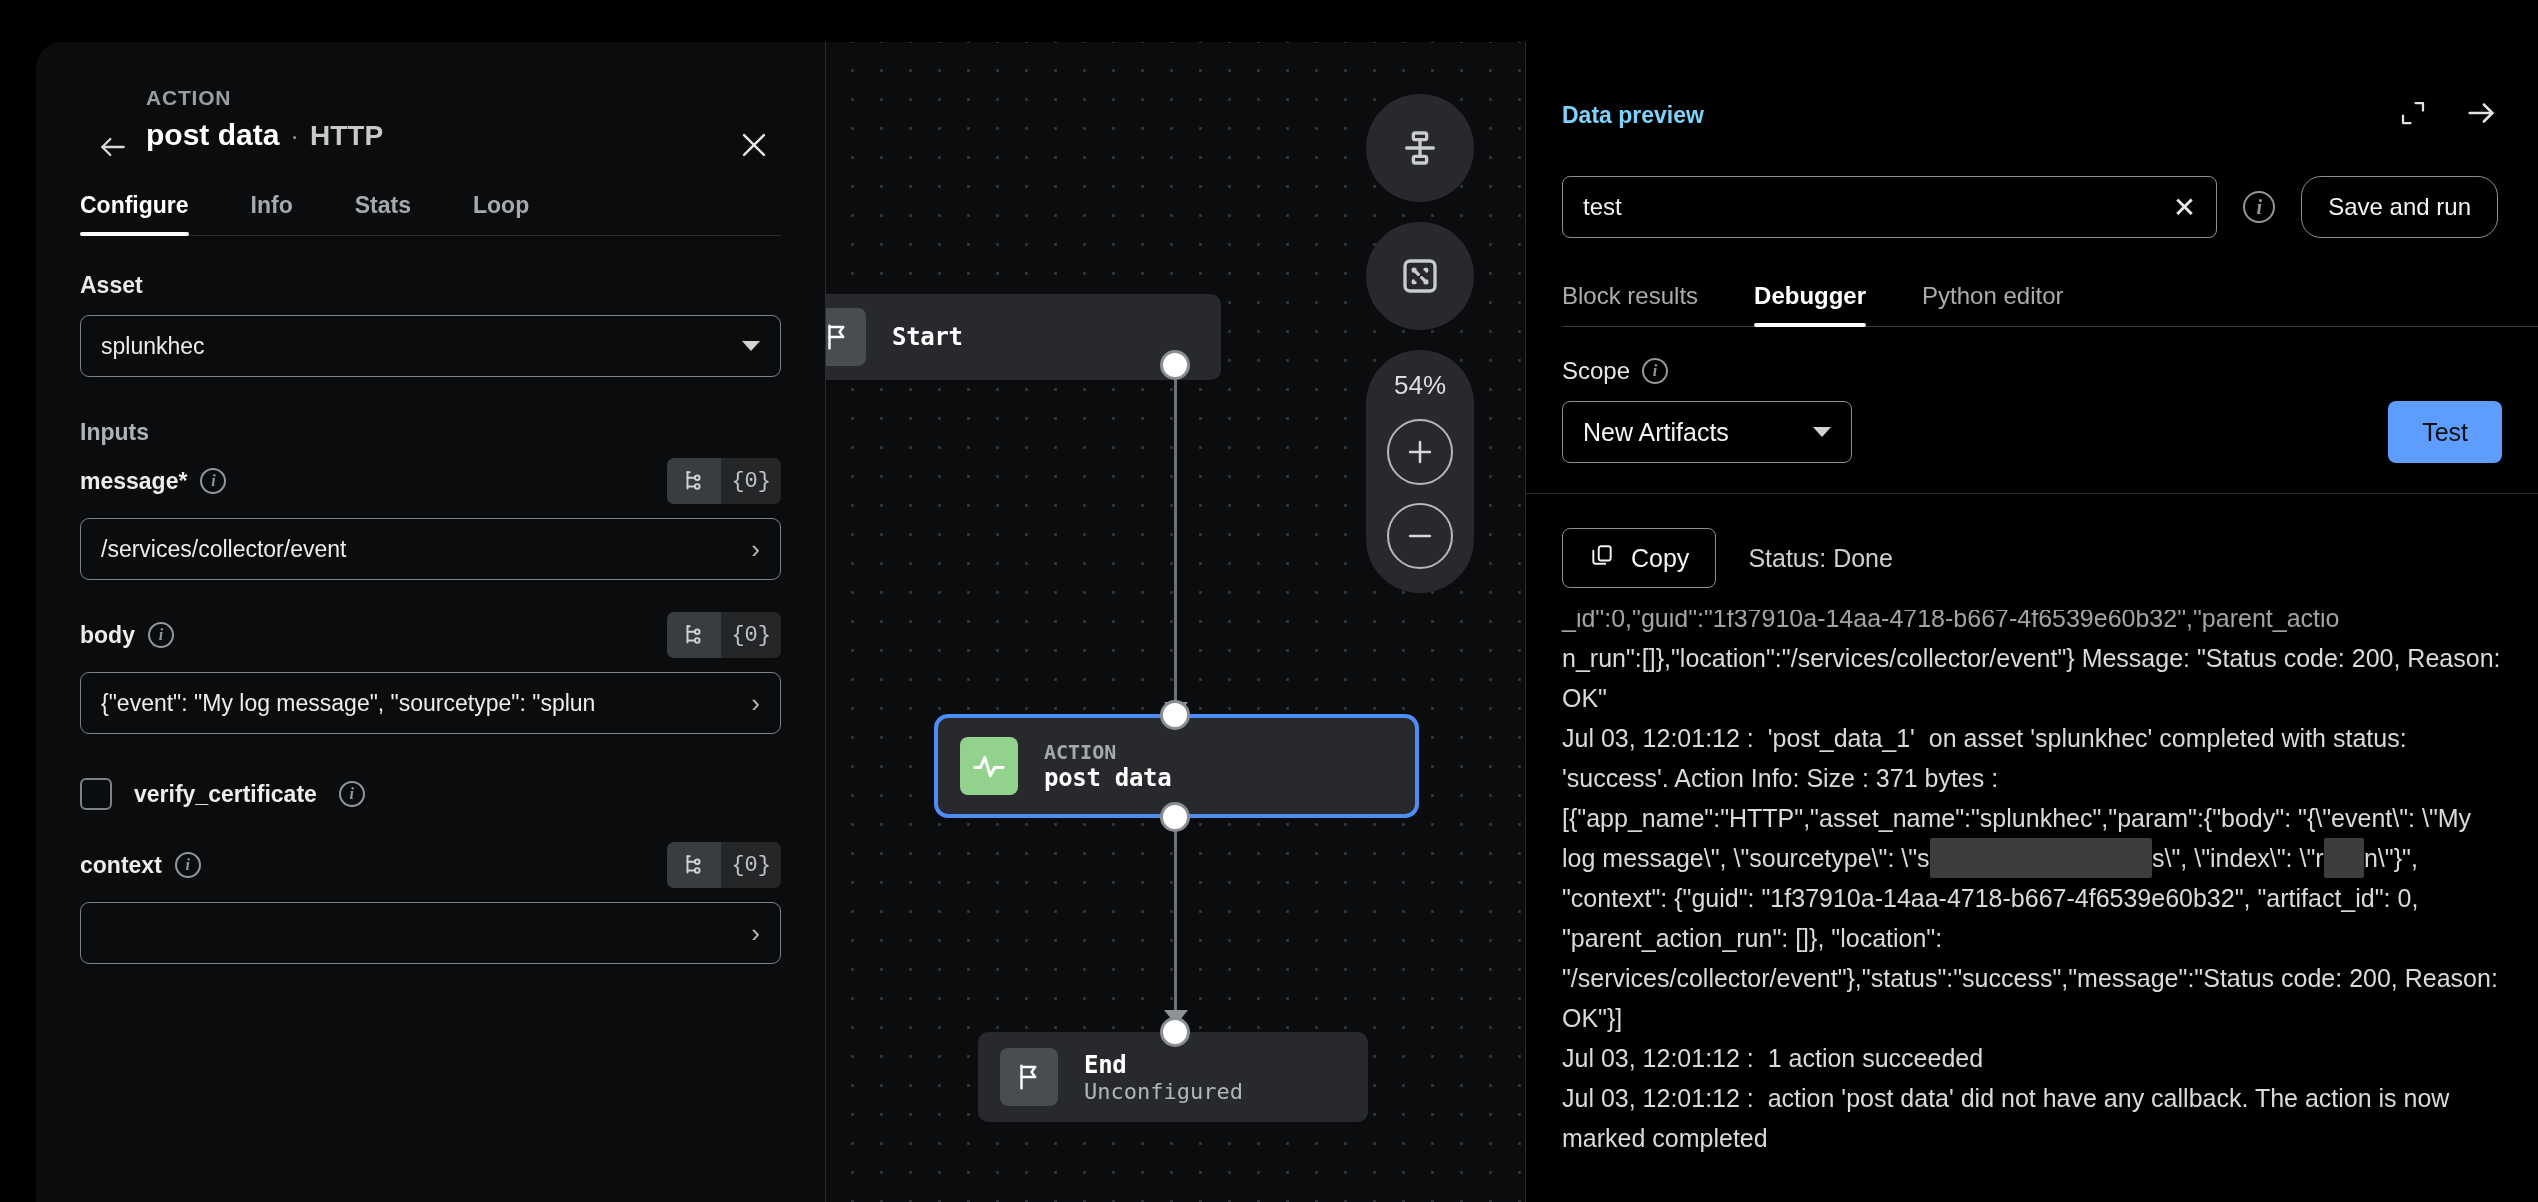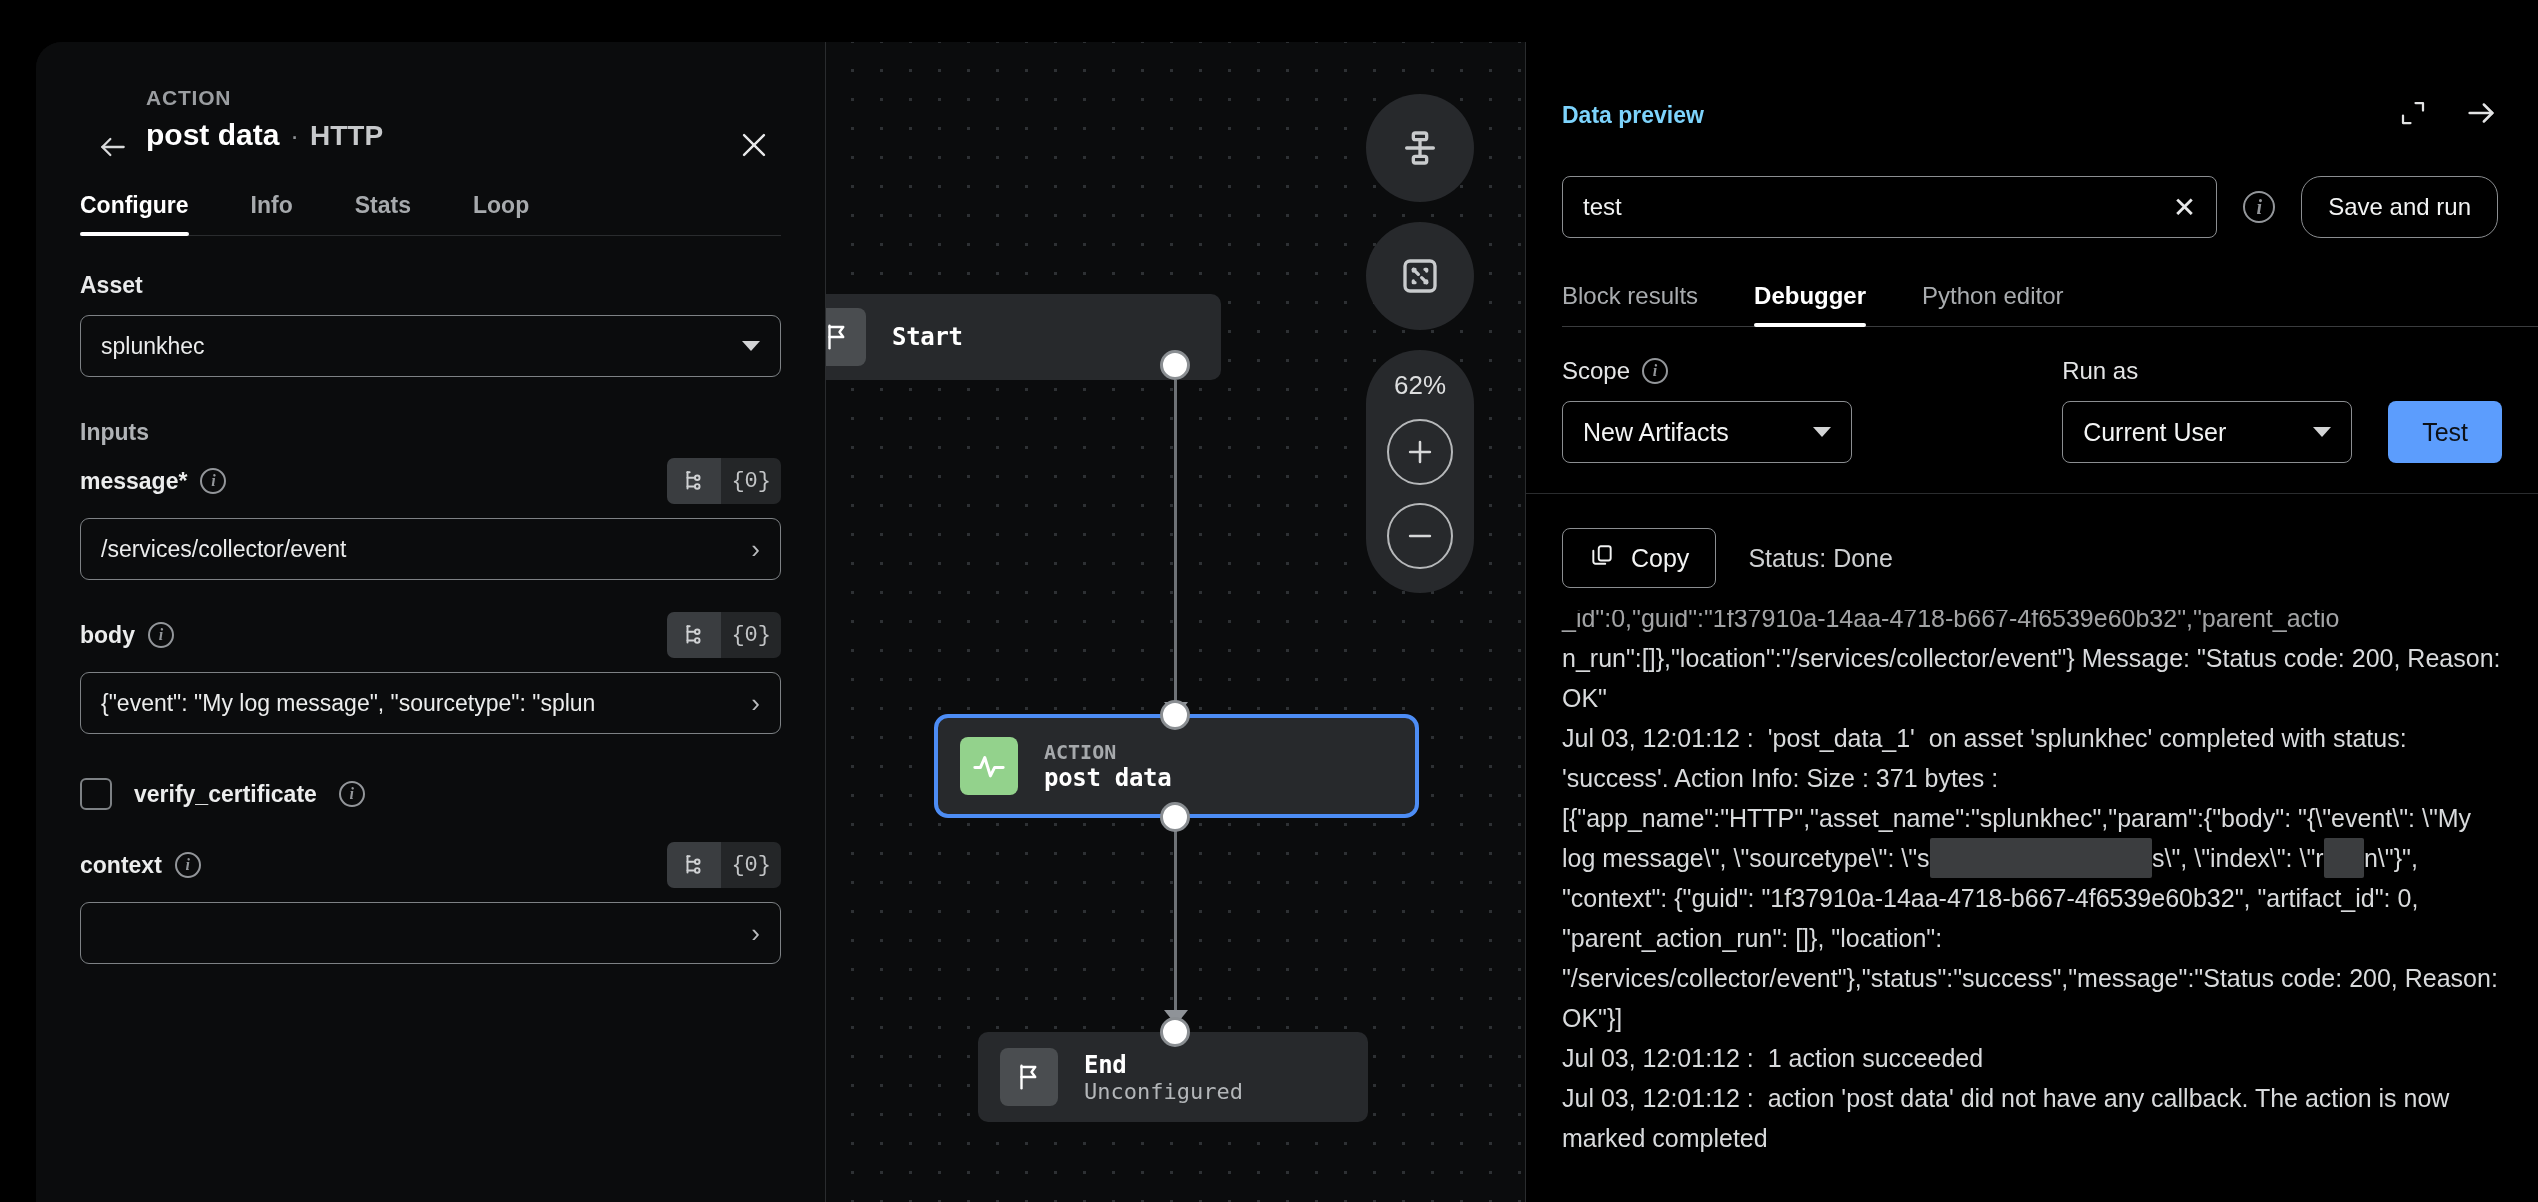--- a/index.html
+++ b/index.html
@@ -467,21 +467,21 @@
           <rect x="3" y="3" width="18" height="18" rx="3"></rect>
           <polyline points="9,8 8,8 8,9"></polyline>
           <polyline points="15,8 16,8 16,9"></polyline>
           <polyline points="9,16 8,16 8,15"></polyline>
           <polyline points="15,16 16,16 16,15"></polyline>
           <line x1="8" y1="8" x2="11" y2="11"></line>
           <line x1="16" y1="16" x2="13" y2="13"></line>
         </svg>
     </div>
     <div class="zoom-pill" style="left:540px; top:308px;">
-      <div class="zoom-label">62%</div>
+      <div class="zoom-label">54%</div>
       <div class="zoom-circle">
         <svg width="34" height="34" viewBox="0 0 24 24" fill="none" stroke="currentColor" stroke-width="1.8" stroke-linecap="round">
             <line x1="12" y1="5" x2="12" y2="19"></line>
             <line x1="5" y1="12" x2="19" y2="12"></line>
           </svg>
       </div>
       <div class="zoom-circle">
         <svg width="34" height="34" viewBox="0 0 24 24" fill="none" stroke="currentColor" stroke-width="1.8" stroke-linecap="round">
             <line x1="5" y1="12" x2="19" y2="12"></line>
           </svg>
@@ -531,29 +531,20 @@
         <div class="ctrl-label-row">
           <span class="ctrl-label">Scope</span>
           <span class="info-ico">i</span>
         </div>
         <div class="select-box">
           <span>New Artifacts</span>
           <span class="caret-down"></span>
         </div>
       </div>
       <div style="flex:1"></div>
-      <div class="ctrl-group">
-        <div class="ctrl-label-row">
-          <span class="ctrl-label">Run as</span>
-        </div>
-        <div class="select-box">
-          <span>Current User</span>
-          <span class="caret-down"></span>
-        </div>
-      </div>
       <div class="btn-test">Test</div>
     </div>
 
     <div class="rp-actions">
       <div class="btn-copy">
         <span>
           <svg width="26" height="26" viewBox="0 0 24 24" fill="none" stroke="currentColor" stroke-width="1.8" stroke-linecap="round" stroke-linejoin="round">
               <rect x="9" y="4" width="11" height="13" rx="2"></rect>
               <path d="M15 20 H6 a2 2 0 0 1 -2 -2 V8"></path>
             </svg>

